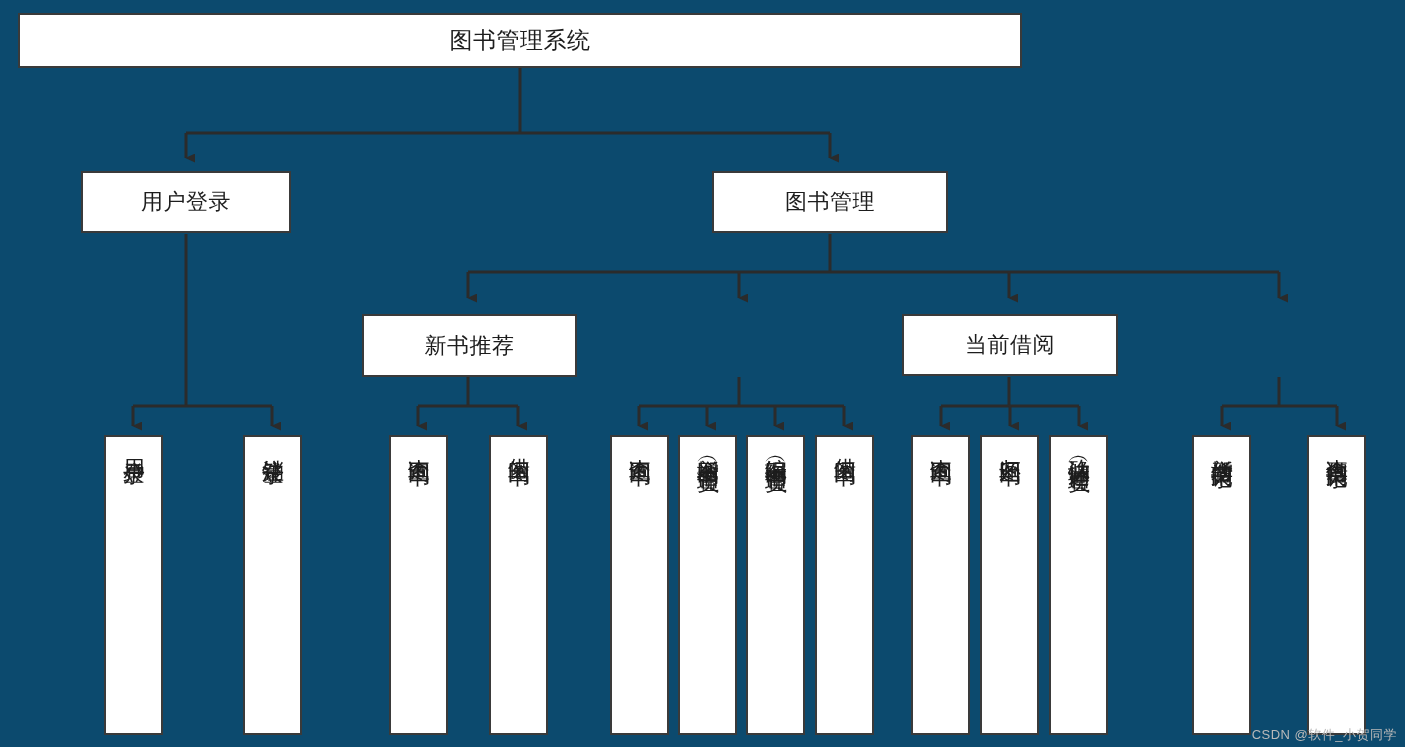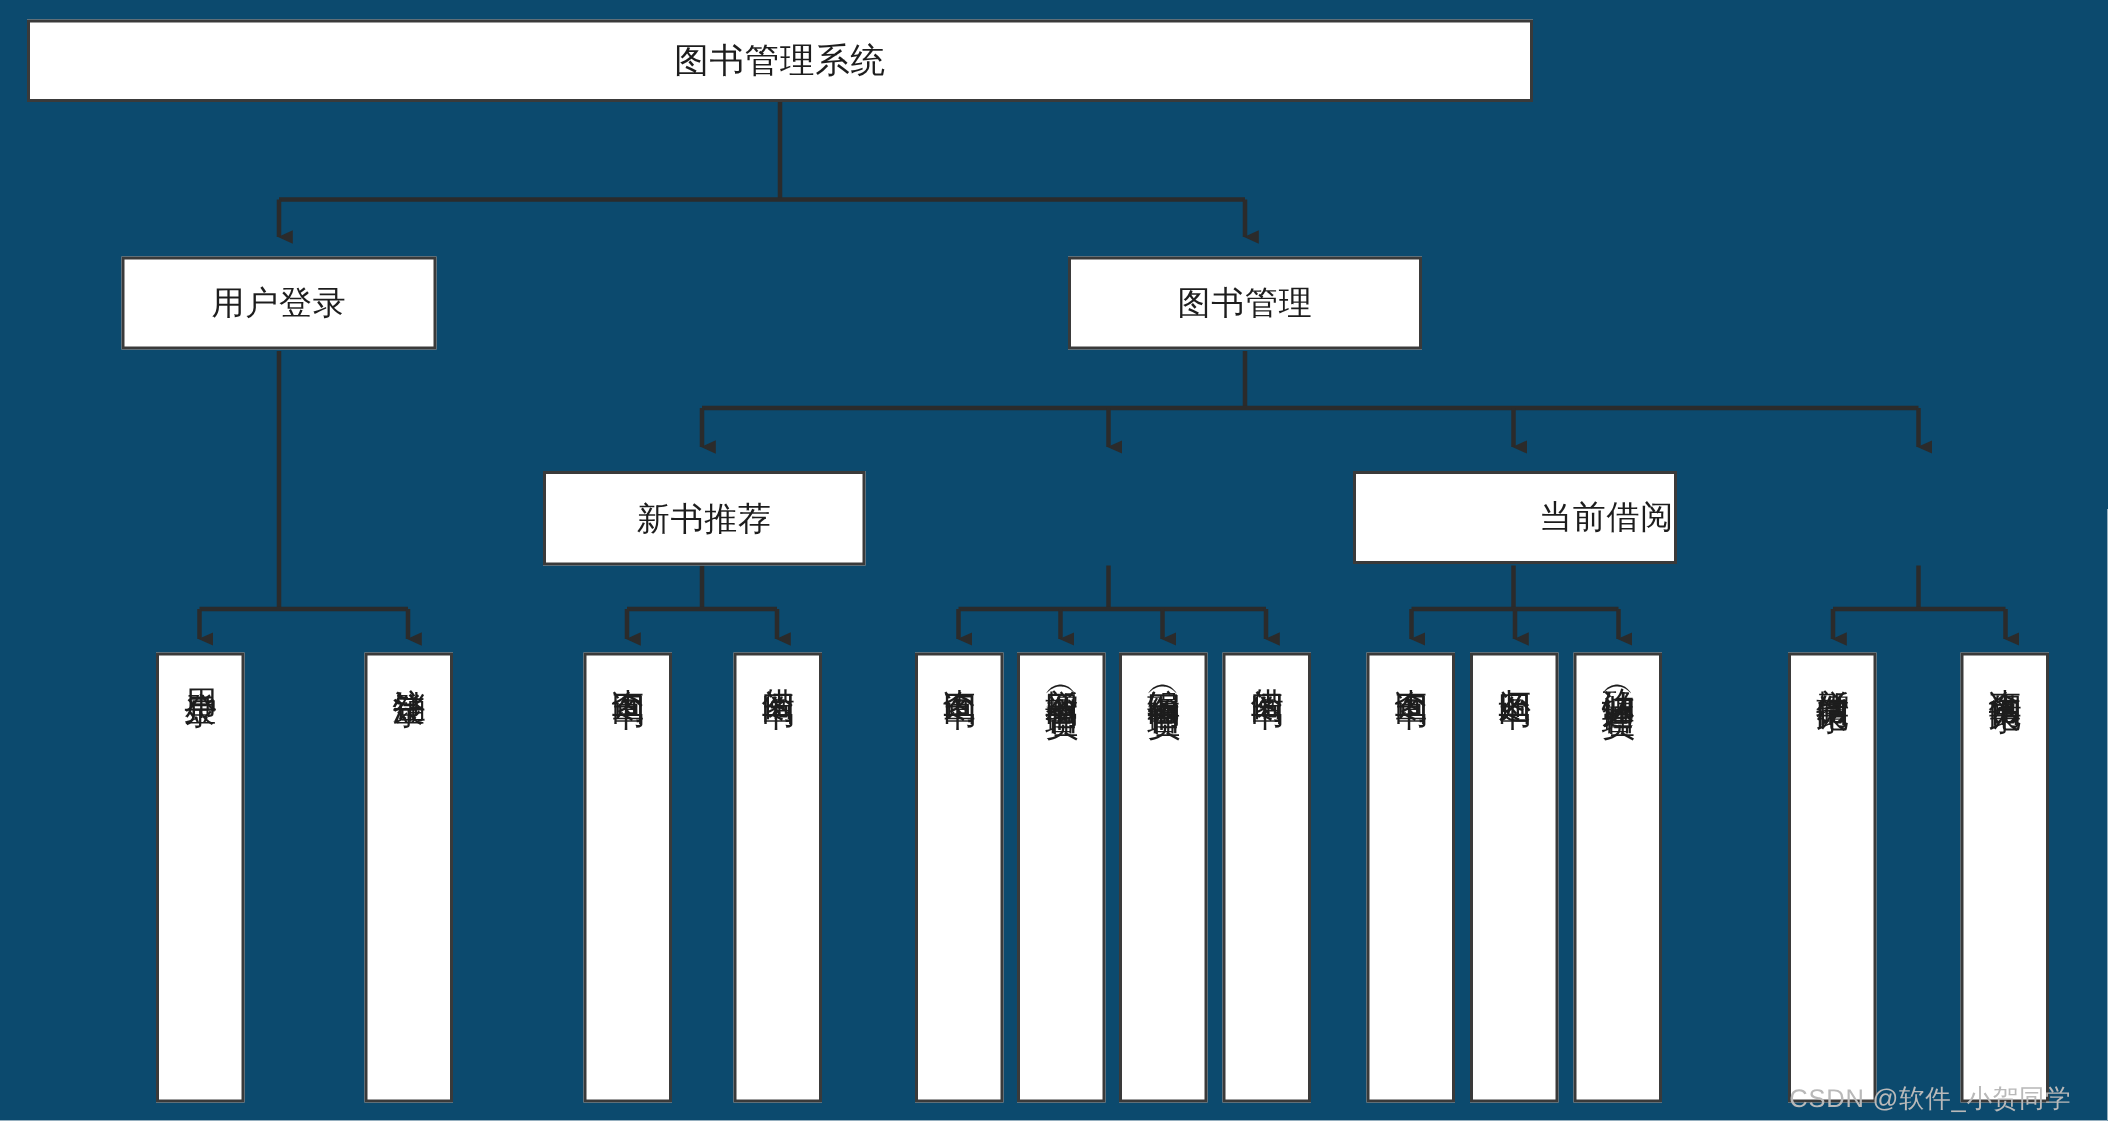--- a/index.html
+++ b/index.html
@@ -57,23 +57,23 @@
     font-size: 22px;
     line-height: 1.22;
     letter-spacing: 2px;
     margin: 0 auto;
   }
   .node.root .node-label {
     font-size: 23px;
   }
   .watermark {
     position: absolute;
-    right: 24px;
+    right: 8px;
     bottom: 3px;
-    font-size: 17px;
+    font-size: 13px;
     color: #b9b9b9;
     letter-spacing: 0.5px;
     white-space: nowrap;
     z-index: 5;
     font-family: "Liberation Sans", "DejaVu Sans", sans-serif;
   }
 </style>
 </head>
 <body>
 
@@ -151,21 +151,21 @@
 
   <div class="node horizontal" style="left:712px; top:171px; width:236px; height:62px;">
     <span class="node-label">图书管理</span>
   </div>
 
   <div class="node horizontal" style="left:362px; top:314px; width:215px; height:63px;">
     <span class="node-label">新书推荐</span>
   </div>
 
 
-  <div class="node horizontal" style="left:902px; top:314px; width:216px; height:62px;justify-content:flex-end;">
+  <div class="node horizontal" style="left:902px; top:314px; width:216px; height:62px;">
     <span class="node-label">当前借阅</span>
   </div>
 
 
   <div class="node vertical" style="left:104px; top:435px; width:59px; height:300px;">
     <span class="node-label">用户登录</span>
   </div>
 
   <div class="node vertical" style="left:243px; top:435px; width:59px; height:300px;">
     <span class="node-label">注销登录</span>

